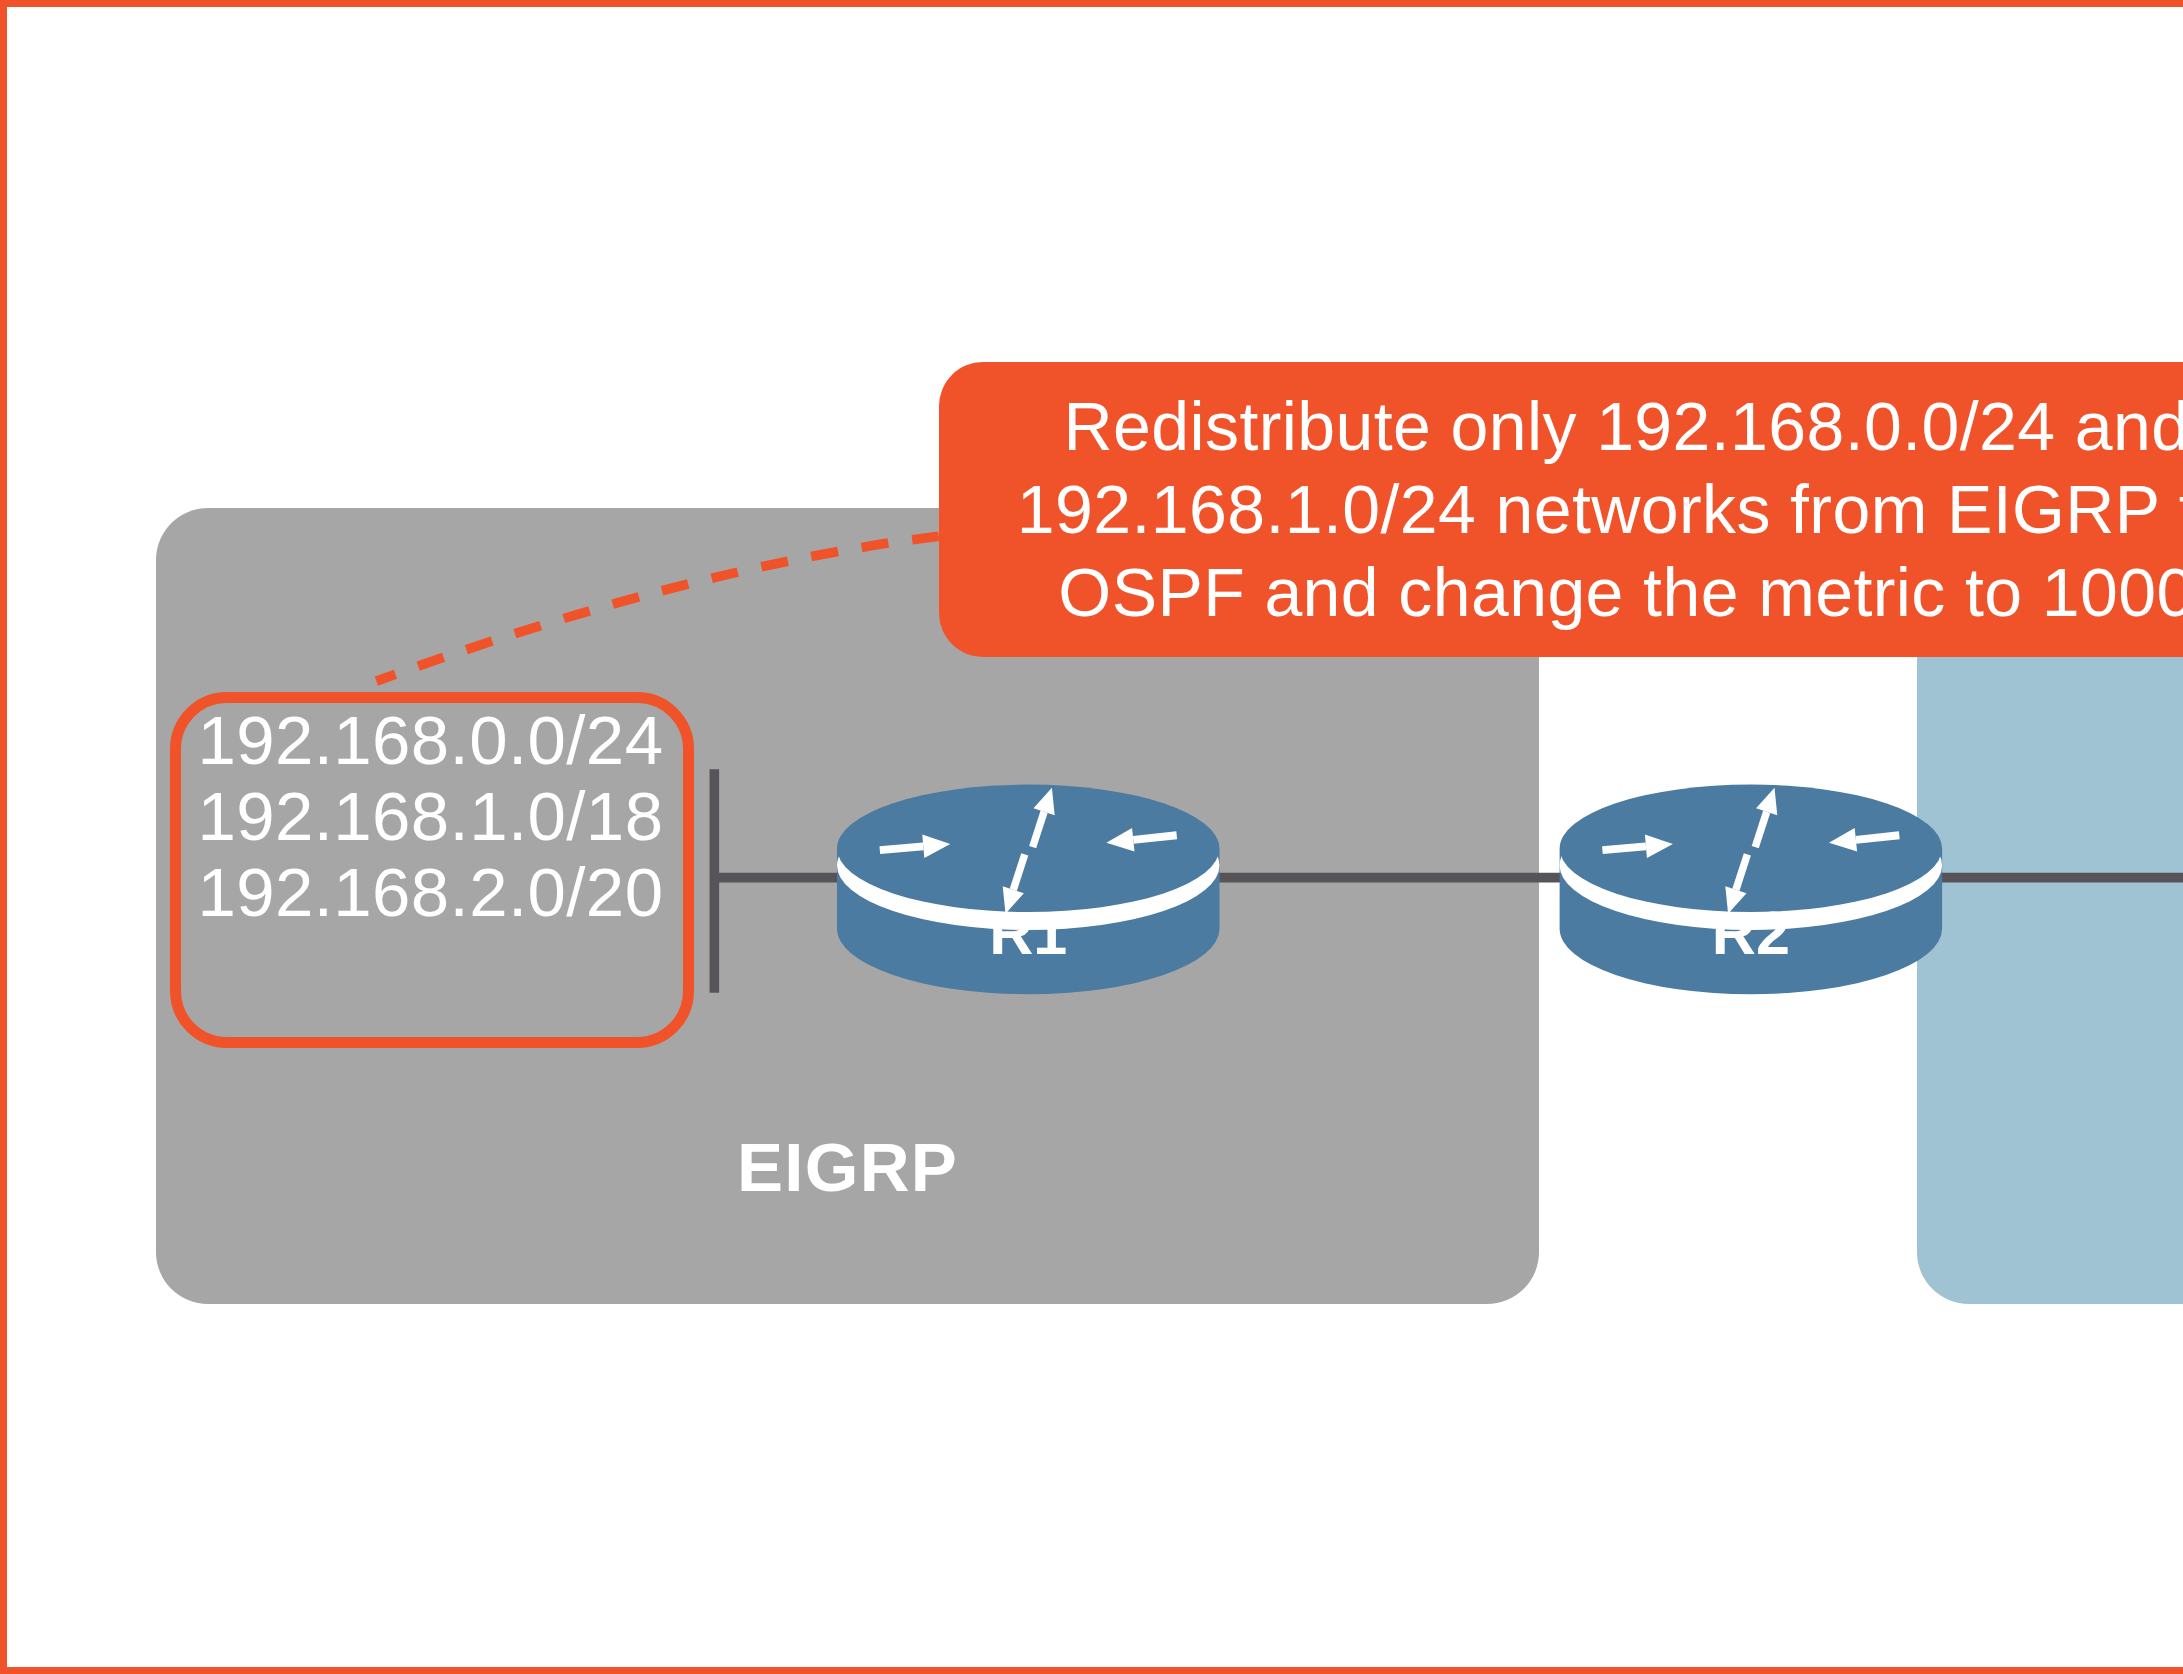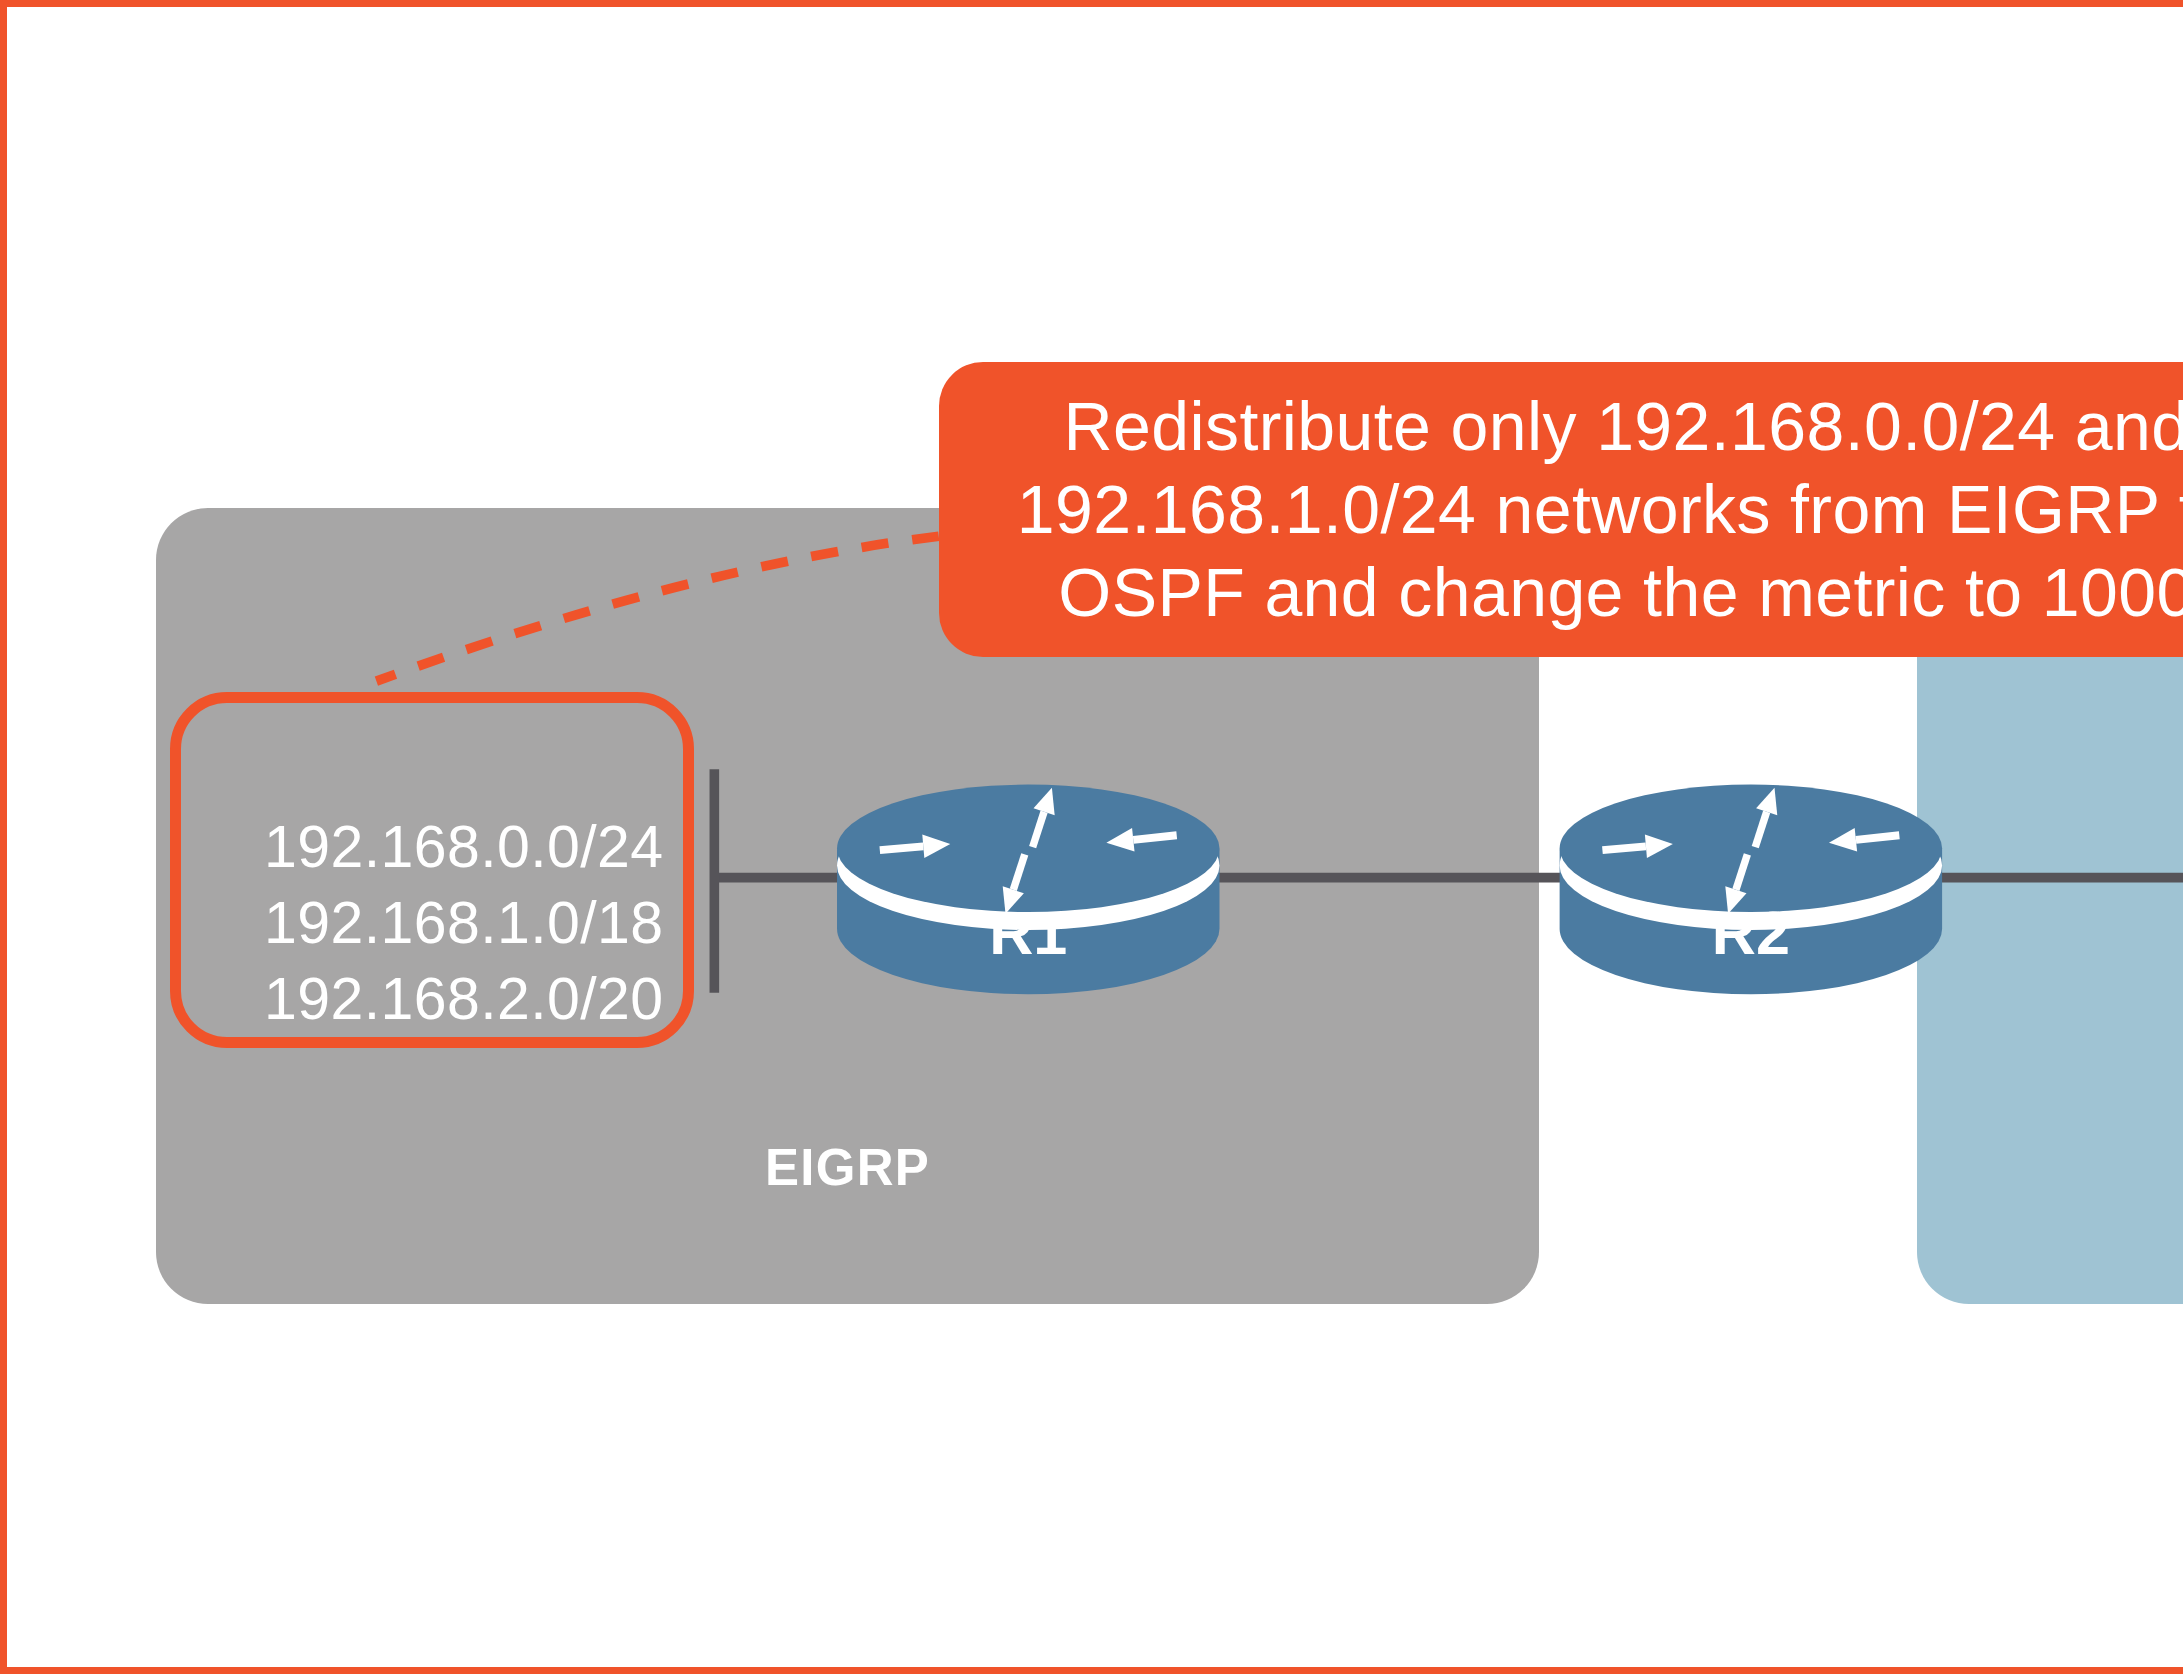--- a/index.html
+++ b/index.html
@@ -8,28 +8,28 @@
   }
   *{box-sizing:border-box; margin:0; padding:0;}
   html,body{width:100%;height:100%;}
   body{font-family:"Liberation Sans", sans-serif; background:#fff; overflow:hidden;}
   #canvas{position:relative; width:3493px; height:1674px; background:#ffffff; overflow:hidden;}
   .frame{position:absolute; inset:0; border:7px solid var(--orange); z-index:10; pointer-events:none;}
   .region{position:absolute; top:508px; height:796px; border-radius:52px; z-index:1;}
   #eigrp-region{left:156px; width:1383px; background:var(--gray-region);}
   #ospf-region{left:1917px; width:1415px; background:var(--blue-region);}
   .domain-label{position:absolute; top:1132px; z-index:3; text-align:center;
-    font-size:51px; font-weight:700; letter-spacing:1.3px; color:#ffffff; line-height:72px;}
+    font-size:69px; font-weight:700; letter-spacing:1.3px; color:#ffffff; line-height:72px;}
   #eigrp-label{left:156px; width:1383px;}
   #ospf-label{left:1917px; width:1415px;}
   #diagram{position:absolute; left:0; top:0; z-index:2;}
   #network-list-box{position:absolute; left:170px; top:692px; width:524px; height:356px;
     border:11.4px solid var(--orange); border-radius:57px; z-index:3;
-    display:flex; flex-direction:column; justify-content:flex-end; align-items:flex-end;
-    padding-right:19.6px; color:#ffffff; font-size:59px; line-height:76px; letter-spacing:0.4px;}
+    display:flex; flex-direction:column; justify-content:flex-start; align-items:flex-end;
+    padding-right:19.6px; color:#ffffff; font-size:69px; line-height:76px; letter-spacing:0.4px;}
   #callout{position:absolute; left:939px; top:362px; width:1375px; height:295px;
     background:var(--orange); border-radius:44px; z-index:4;
     display:flex; flex-direction:column; justify-content:center; align-items:center;
     color:#ffffff; font-size:68px; line-height:83px; font-weight:500;
     letter-spacing:0.4px; text-align:center; padding:8.7px 17.5px;}
 </style>
 </head>
 <body>
 
 <div id="canvas">

